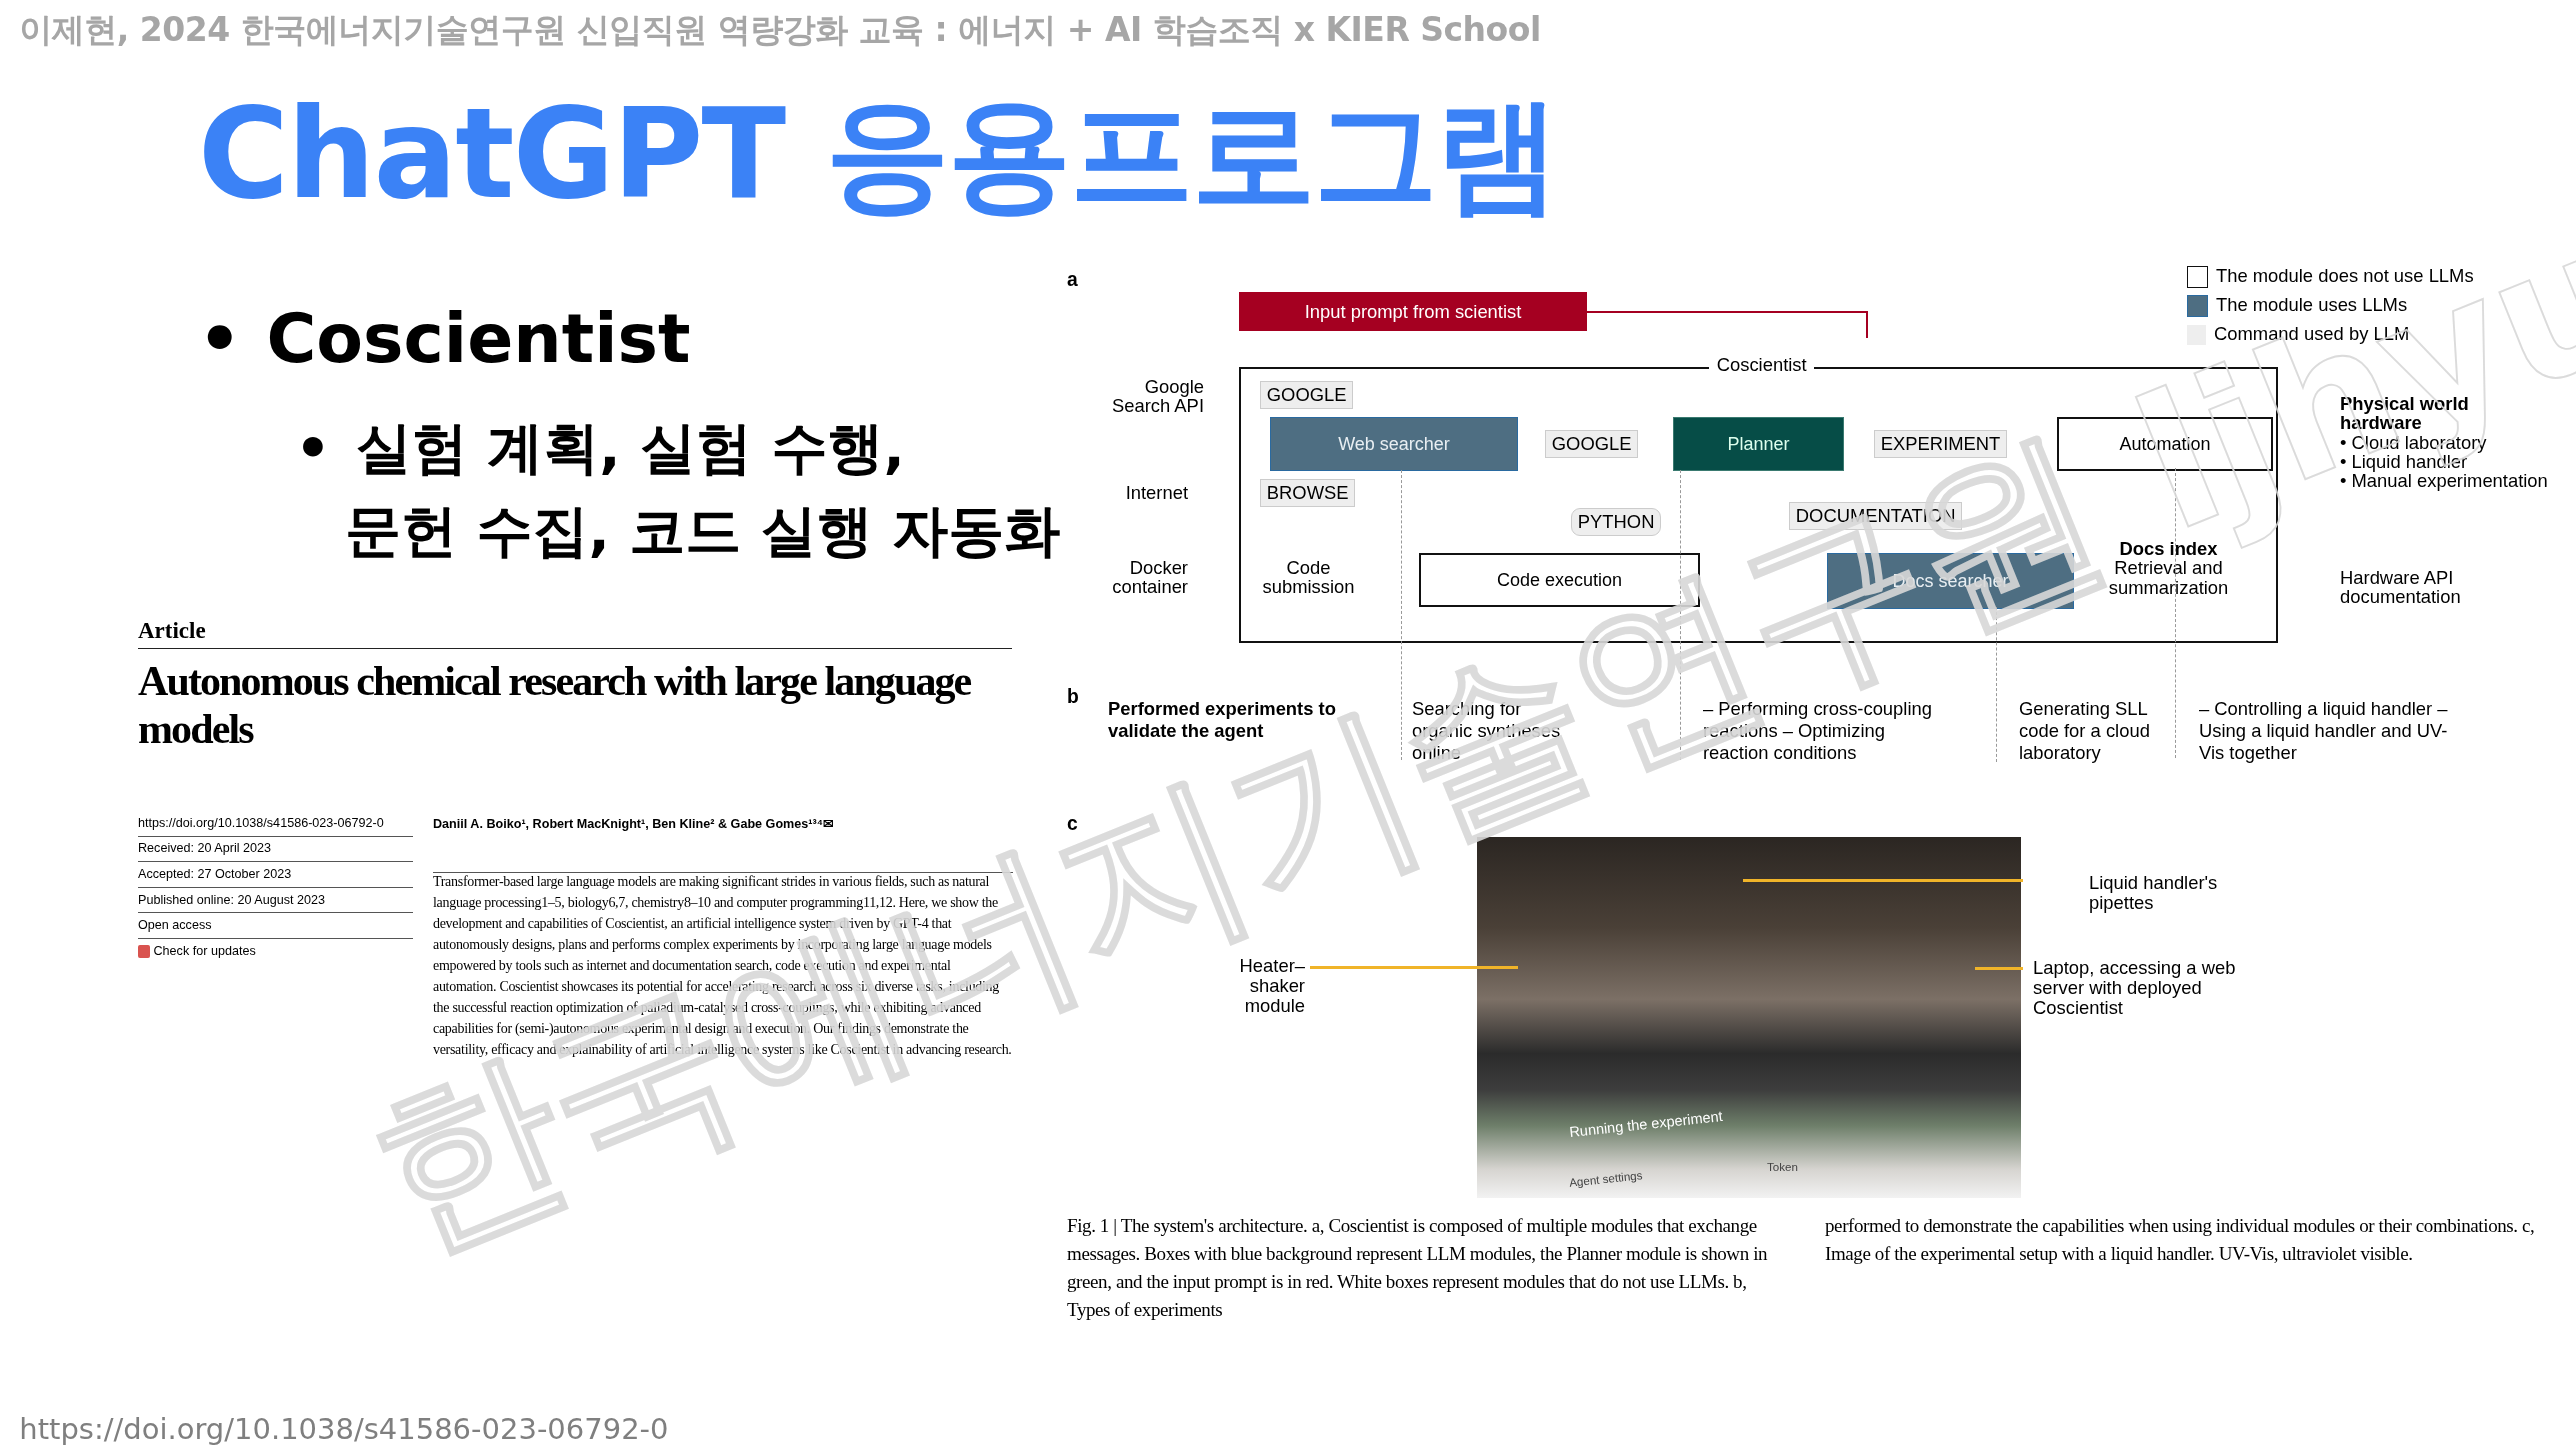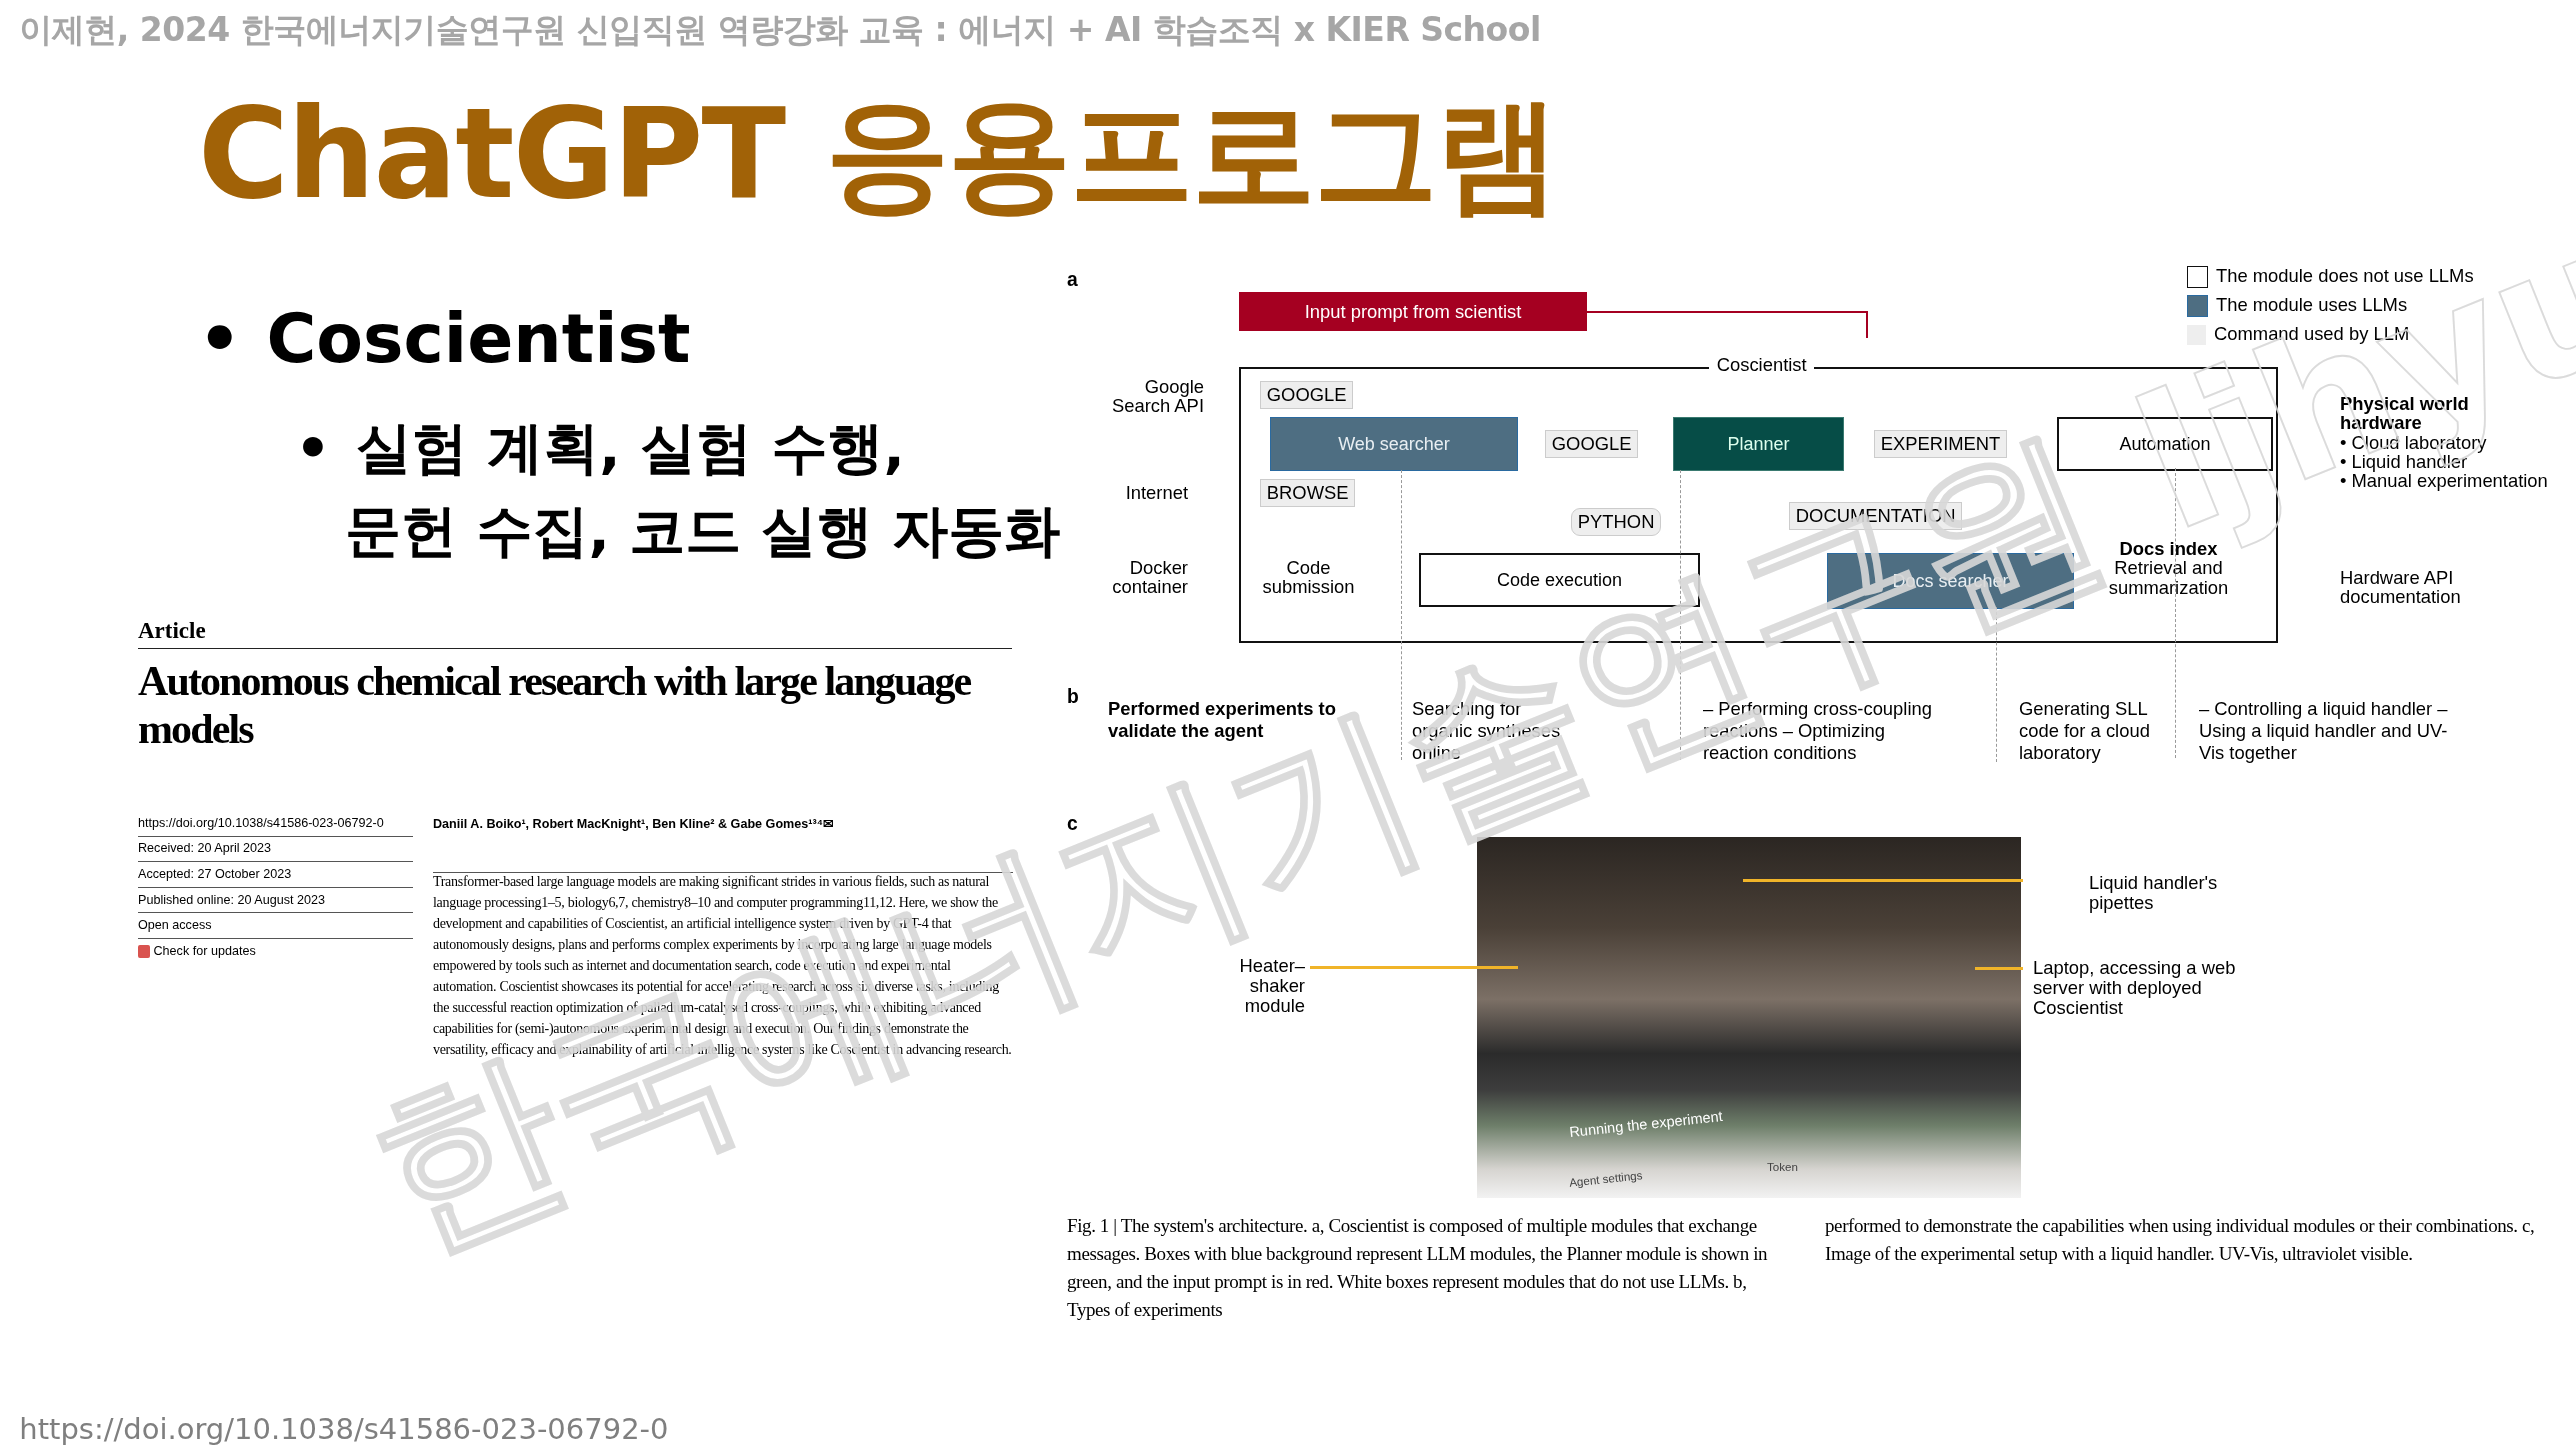--- a/index.html
+++ b/index.html
@@ -1,20 +1,20 @@
 <!DOCTYPE html>
 <html><head>
 <meta charset="utf-8">
 <style>
   html, body { margin:0; padding:0; }
   body { width:2576px; height:1449px; background:#ffffff; position:relative; overflow:hidden;
          font-family:"DejaVu Sans", sans-serif; color:#000; }
   .abs { position:absolute; }
   .header-note { left:19.3px; top:7.7px; font-size:33px; color:#a6a6a6; font-weight:bold; letter-spacing:-0.5px; }
-  .slide-title { left:198px; top:92px; font-size:124px; font-weight:bold; color:#a16207; letter-spacing:-1.9px; line-height:1; }
+  .slide-title { left:198px; top:92px; font-size:124px; font-weight:bold; color:#3b82f6; letter-spacing:-1.9px; line-height:1; }
   .bullet1 { left:198px; top:299px; font-size:68px; font-weight:bold; }
   .bullet1 .dot, .bullet2 .dot { margin-right:25px; }
   .bullet2 { left:295px; top:406px; font-size:56px; font-weight:bold; line-height:83px; }
   .bullet2 .line2 { padding-left:50px; display:block; }
   .doi-foot { left:19.3px; top:1412px; font-size:29px; color:#7f7f7f; }
 
   
   .paper { left:138px; top:618px; width:874px; font-family:"Liberation Serif", serif; }
   .paper .kind { font-size:23px; font-weight:bold; border-bottom:1.9px solid #222; padding-bottom:3.9px; }
   .paper .title { font-size:42px; font-weight:bold; line-height:48px; letter-spacing:-1.9px; margin-top:7.7px; }

